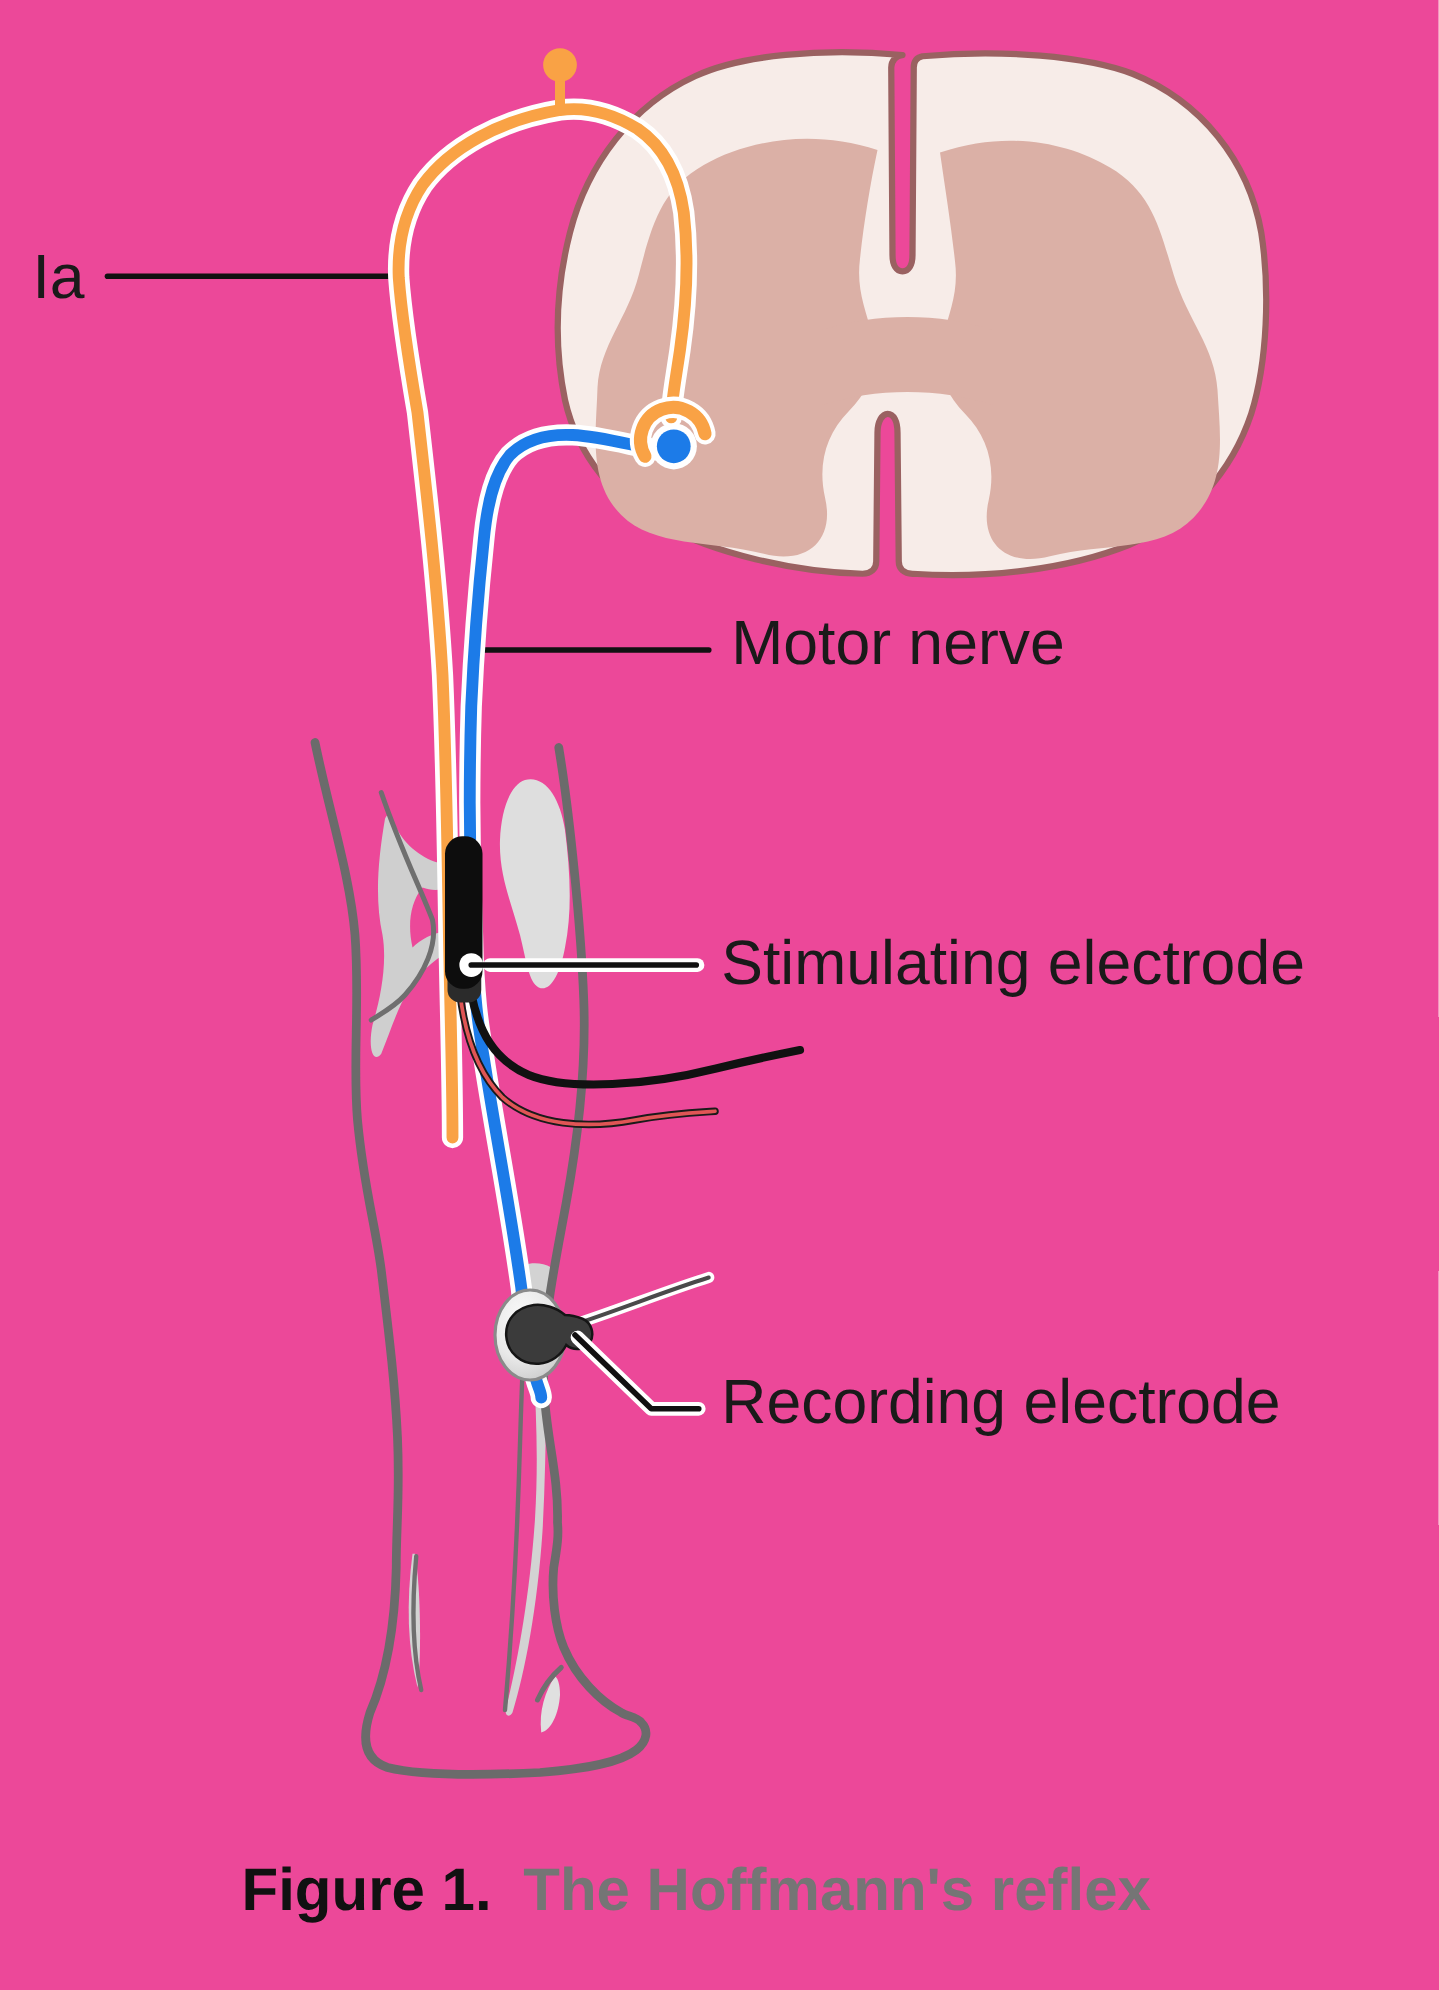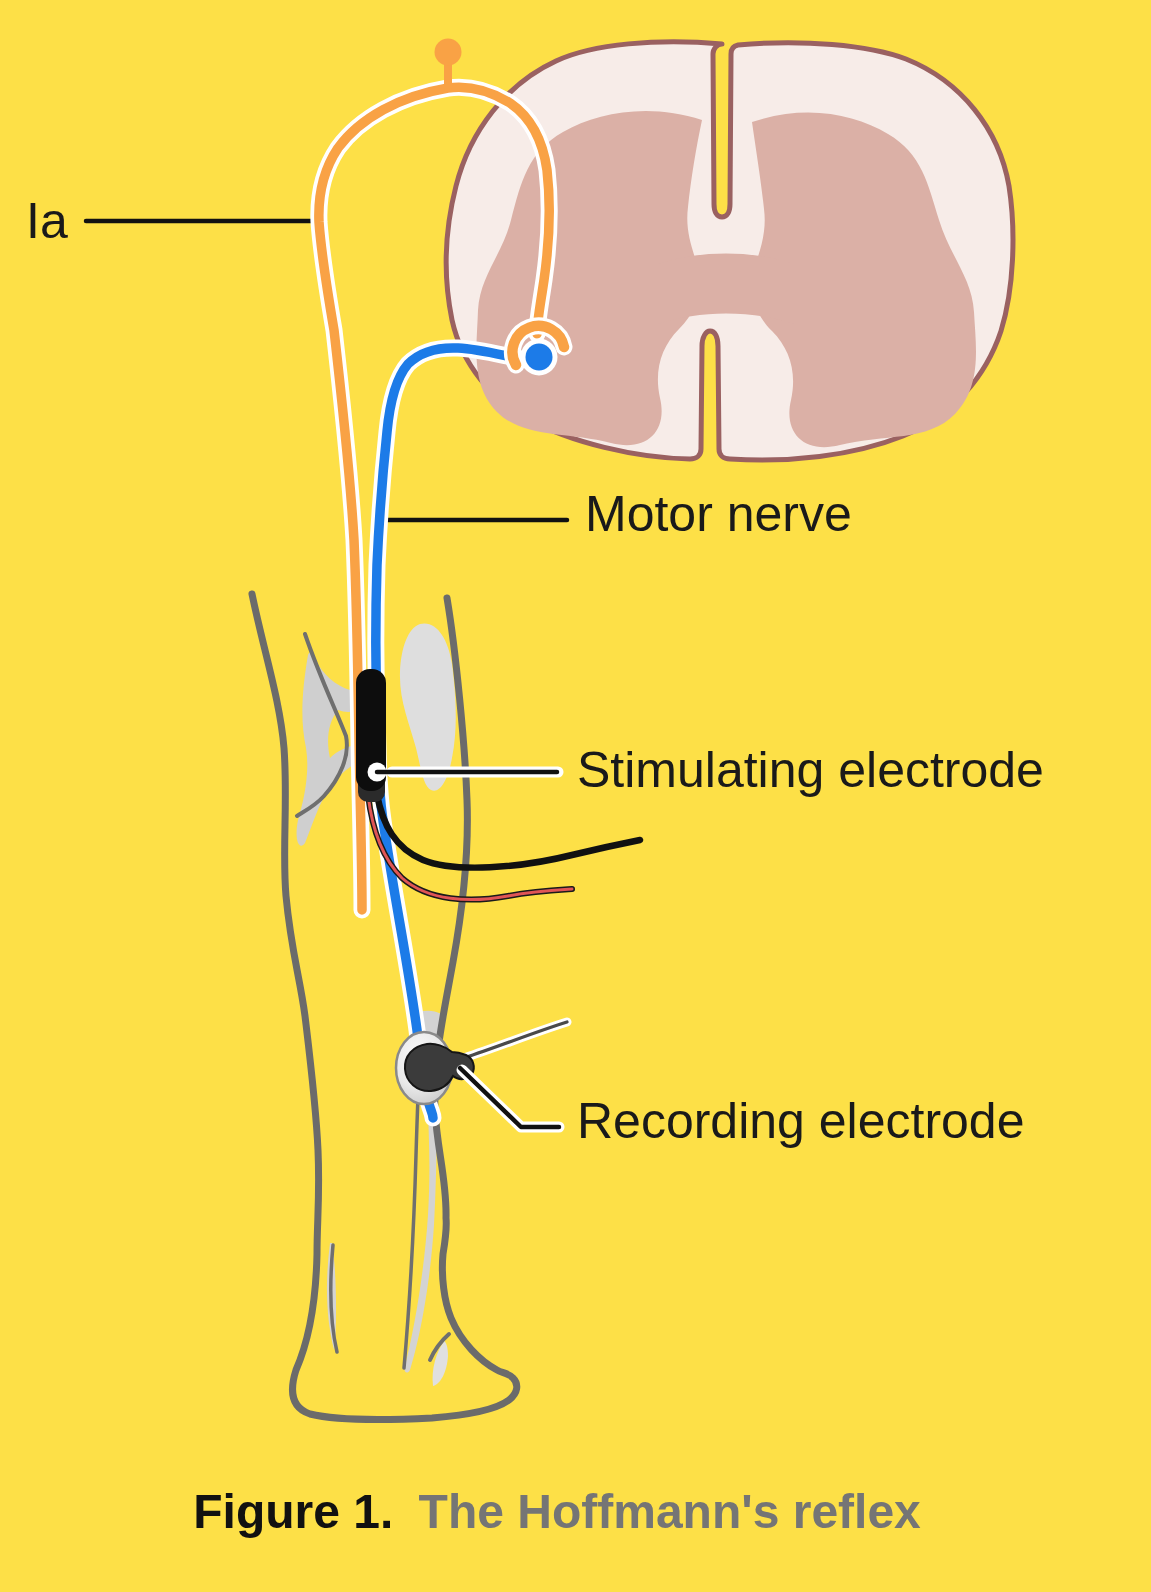--- a/index.html
+++ b/index.html
@@ -1,16 +1,16 @@
 <!DOCTYPE html>
 <html><head>
 <meta charset="utf-8">
 <style>
   html,body{margin:0;padding:0;background:#ffffff;}
-  #stage{position:relative;width:1151px;height:1592px;background:#fde047;overflow:hidden;
+  #stage{position:relative;width:1151px;height:1592px;background:#ec4899;overflow:hidden;
          font-family:"Liberation Sans","DejaVu Sans",sans-serif;}
   svg text{font-family:"Liberation Sans","DejaVu Sans",sans-serif;}
 </style>
 </head>
 <body>
 
 <div id="stage">
 <svg width="1151" height="1592" viewBox="0 0 1151 1592" xmlns="http://www.w3.org/2000/svg">
   <defs>
     <radialGradient id="gradElectrode" cx="38%" cy="32%" r="80%">

